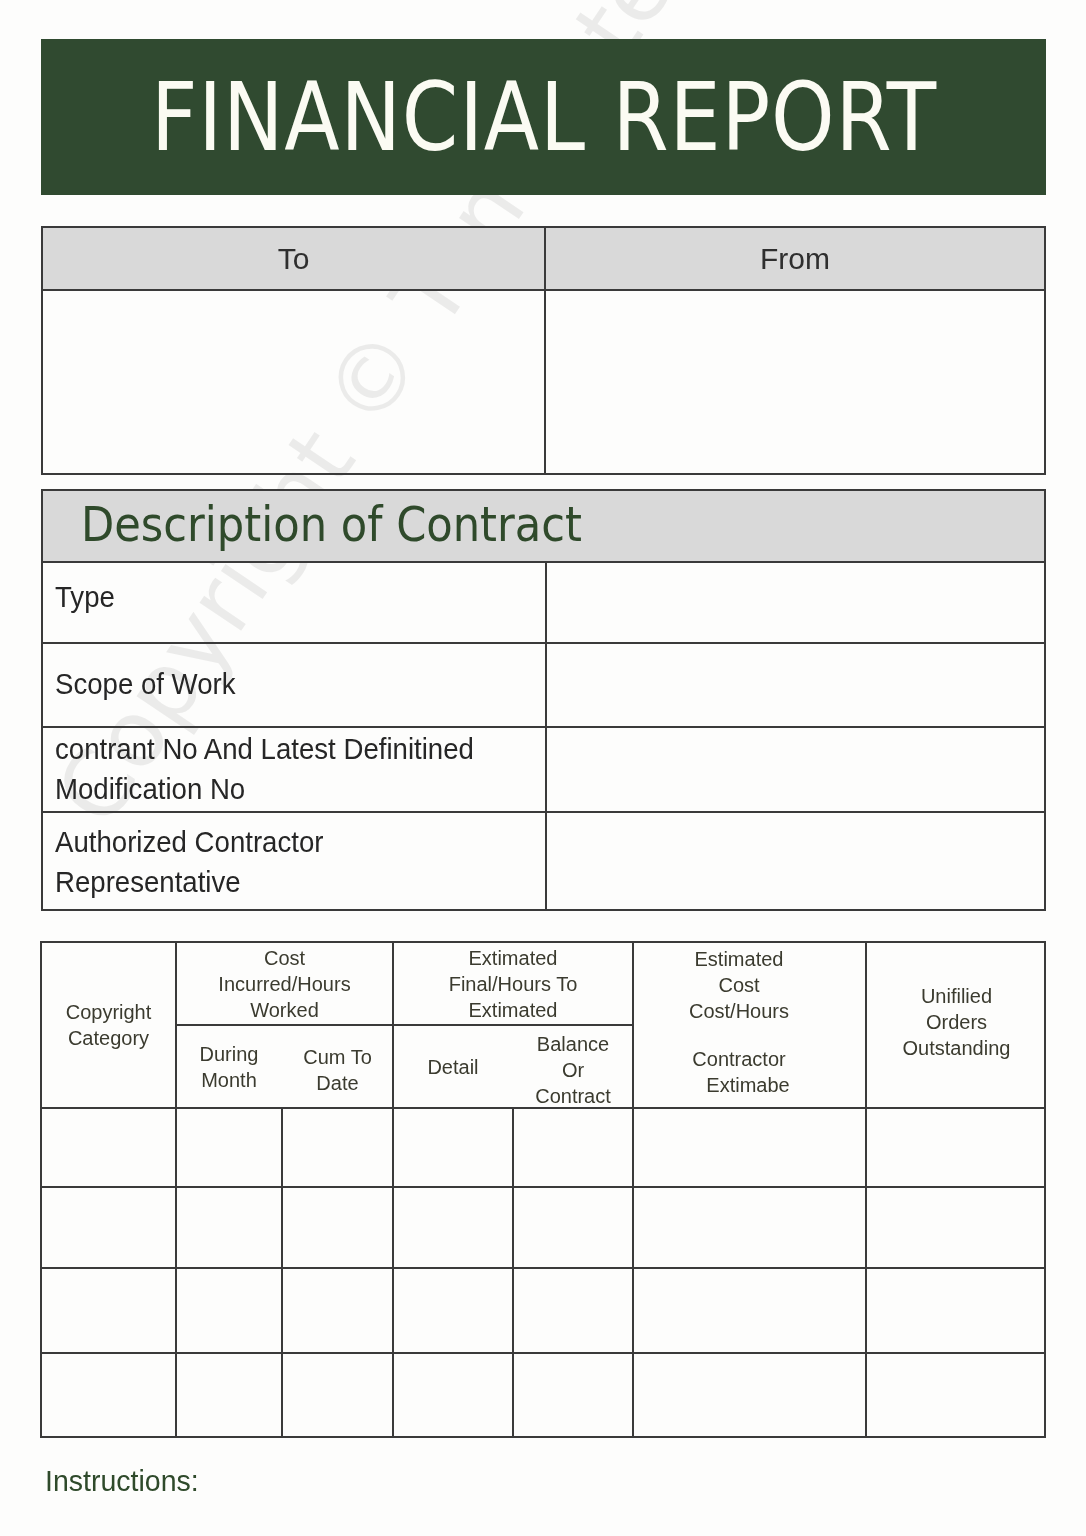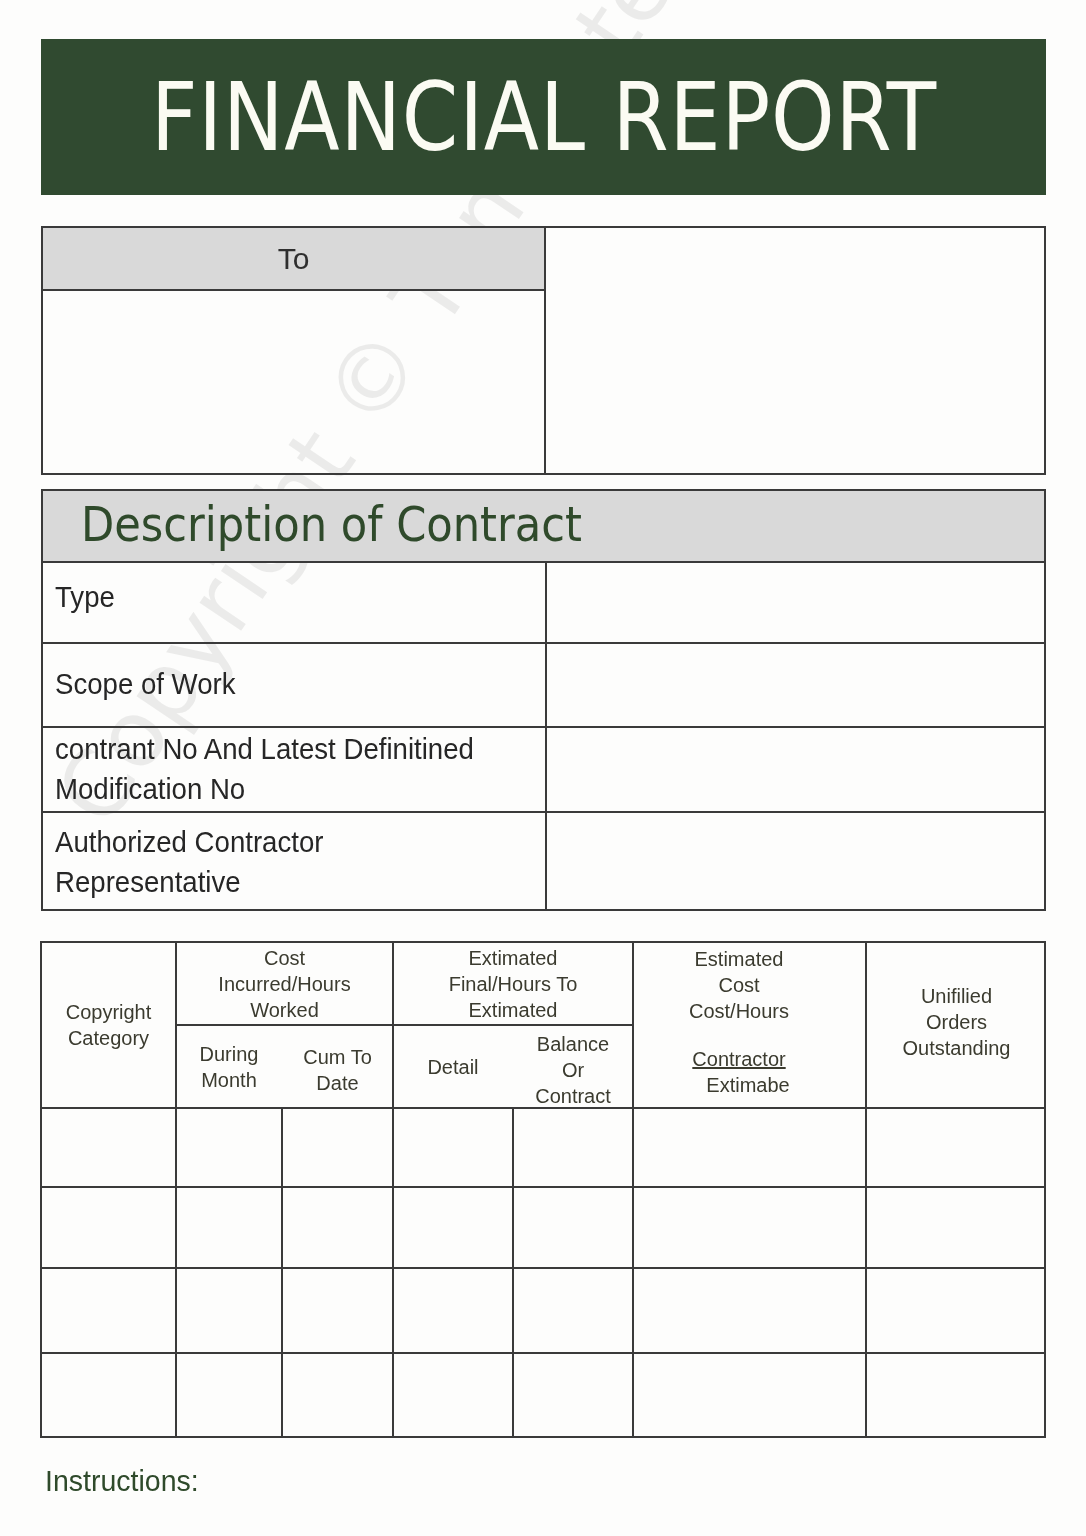--- a/index.html
+++ b/index.html
@@ -80,20 +80,23 @@
 <div class="abs watermark">Copyright © TemplateDIY.com</div>
 
 <div class="abs title-bar">
   <span>FINANCIAL REPORT</span>
 </div>
 
 <div class="abs tofrom">
   <div class="hdr" style="left:0;width:501px;">
     <span>To</span>
   </div>
+  <div class="hdr" style="left:503px;right:0;">
+    <span>From</span>
+  </div>
   <div class="vline" style="left:501px;top:0;bottom:0;"></div>
   <div class="body" style="left:0;width:501px;"></div>
   <div class="body" style="left:503px;right:0;"></div>
 </div>
 
 <div class="abs desc">
   <div class="hdr">
     <span>Description of Contract</span>
   </div>
 
@@ -180,21 +183,21 @@
       <div>Or</div>
       <div>Contract</div>
     </div>
   </div>
   <div class="hcell" style="left:592px;top:0;width:210px;height:164px;align-items:flex-start;padding-top:3px;">
     <div>
       <div>Estimated</div>
       <div>Cost</div>
       <div>Cost/Hours</div>
       <div style="height:22px;"></div>
-      <div style="text-decoration:underline;">Contractor</div>
+      <div style="">Contractor</div>
       <div style="margin-left:18px;">Extimabe</div>
     </div>
   </div>
   <div class="hcell" style="left:825px;top:0;width:179px;height:164px;padding-bottom:6px;box-sizing:border-box;">
     <div>
       <div>Unifilied</div>
       <div>Orders</div>
       <div>Outstanding</div>
     </div>
   </div>

